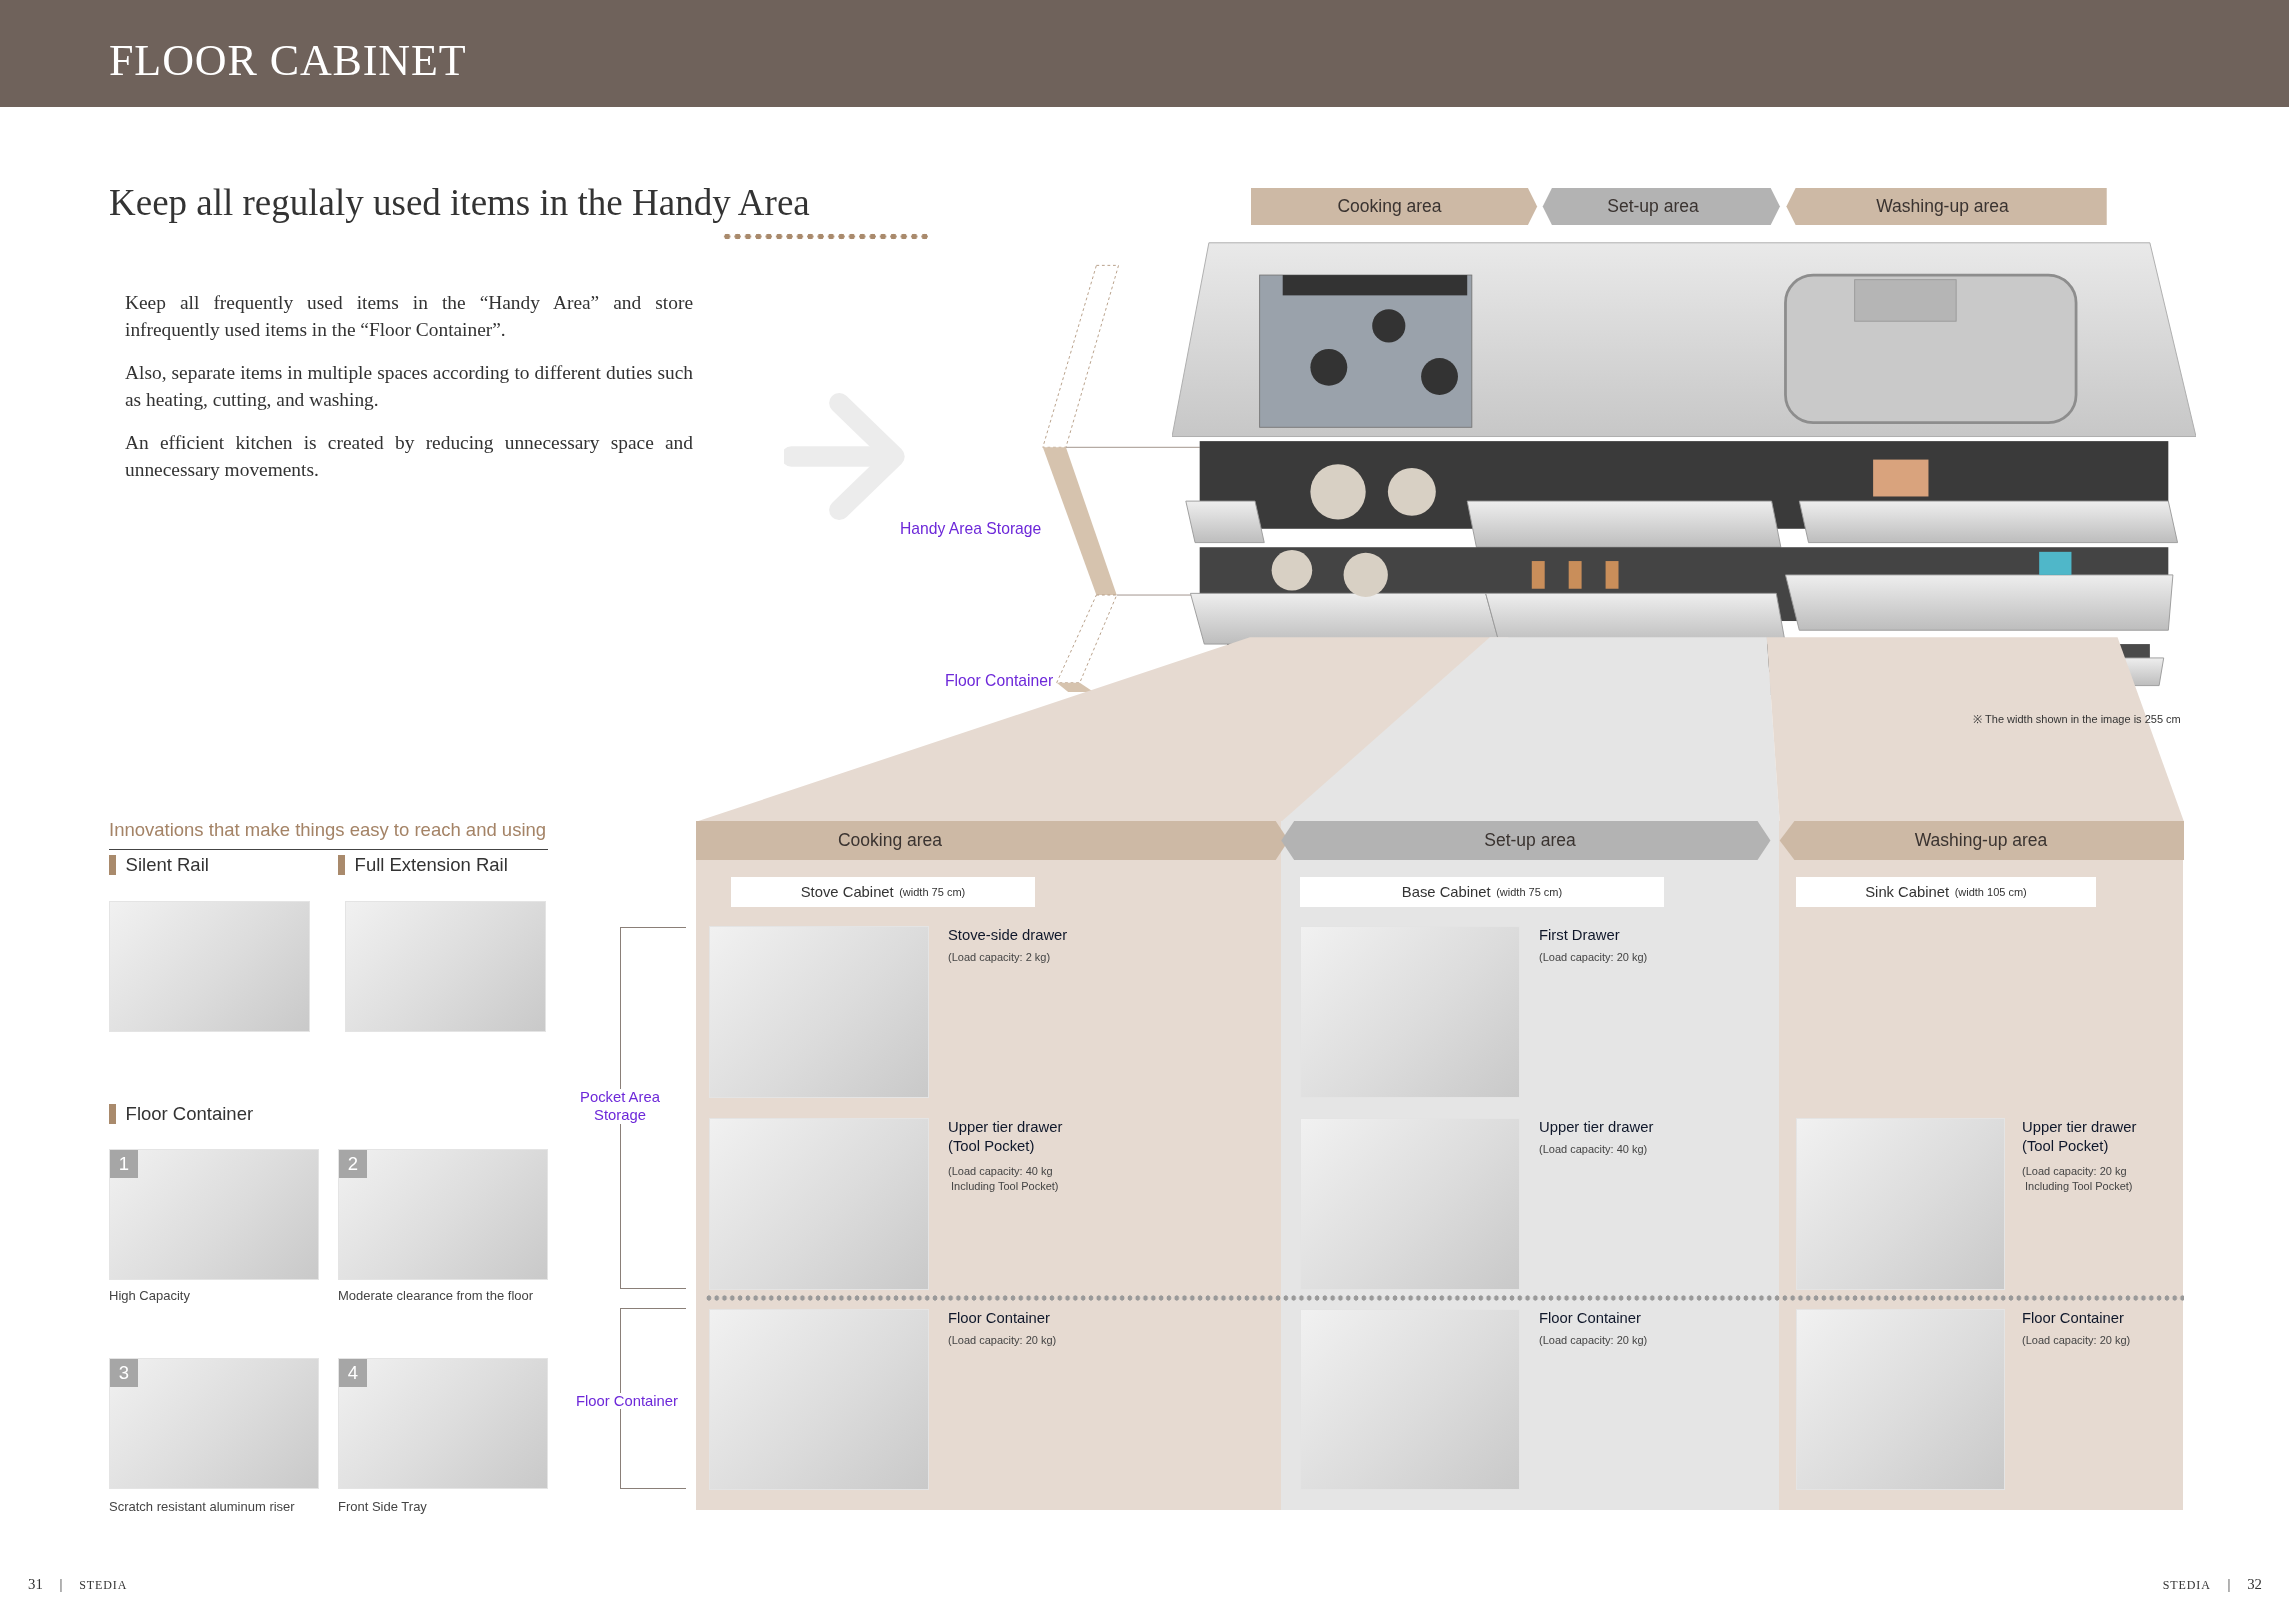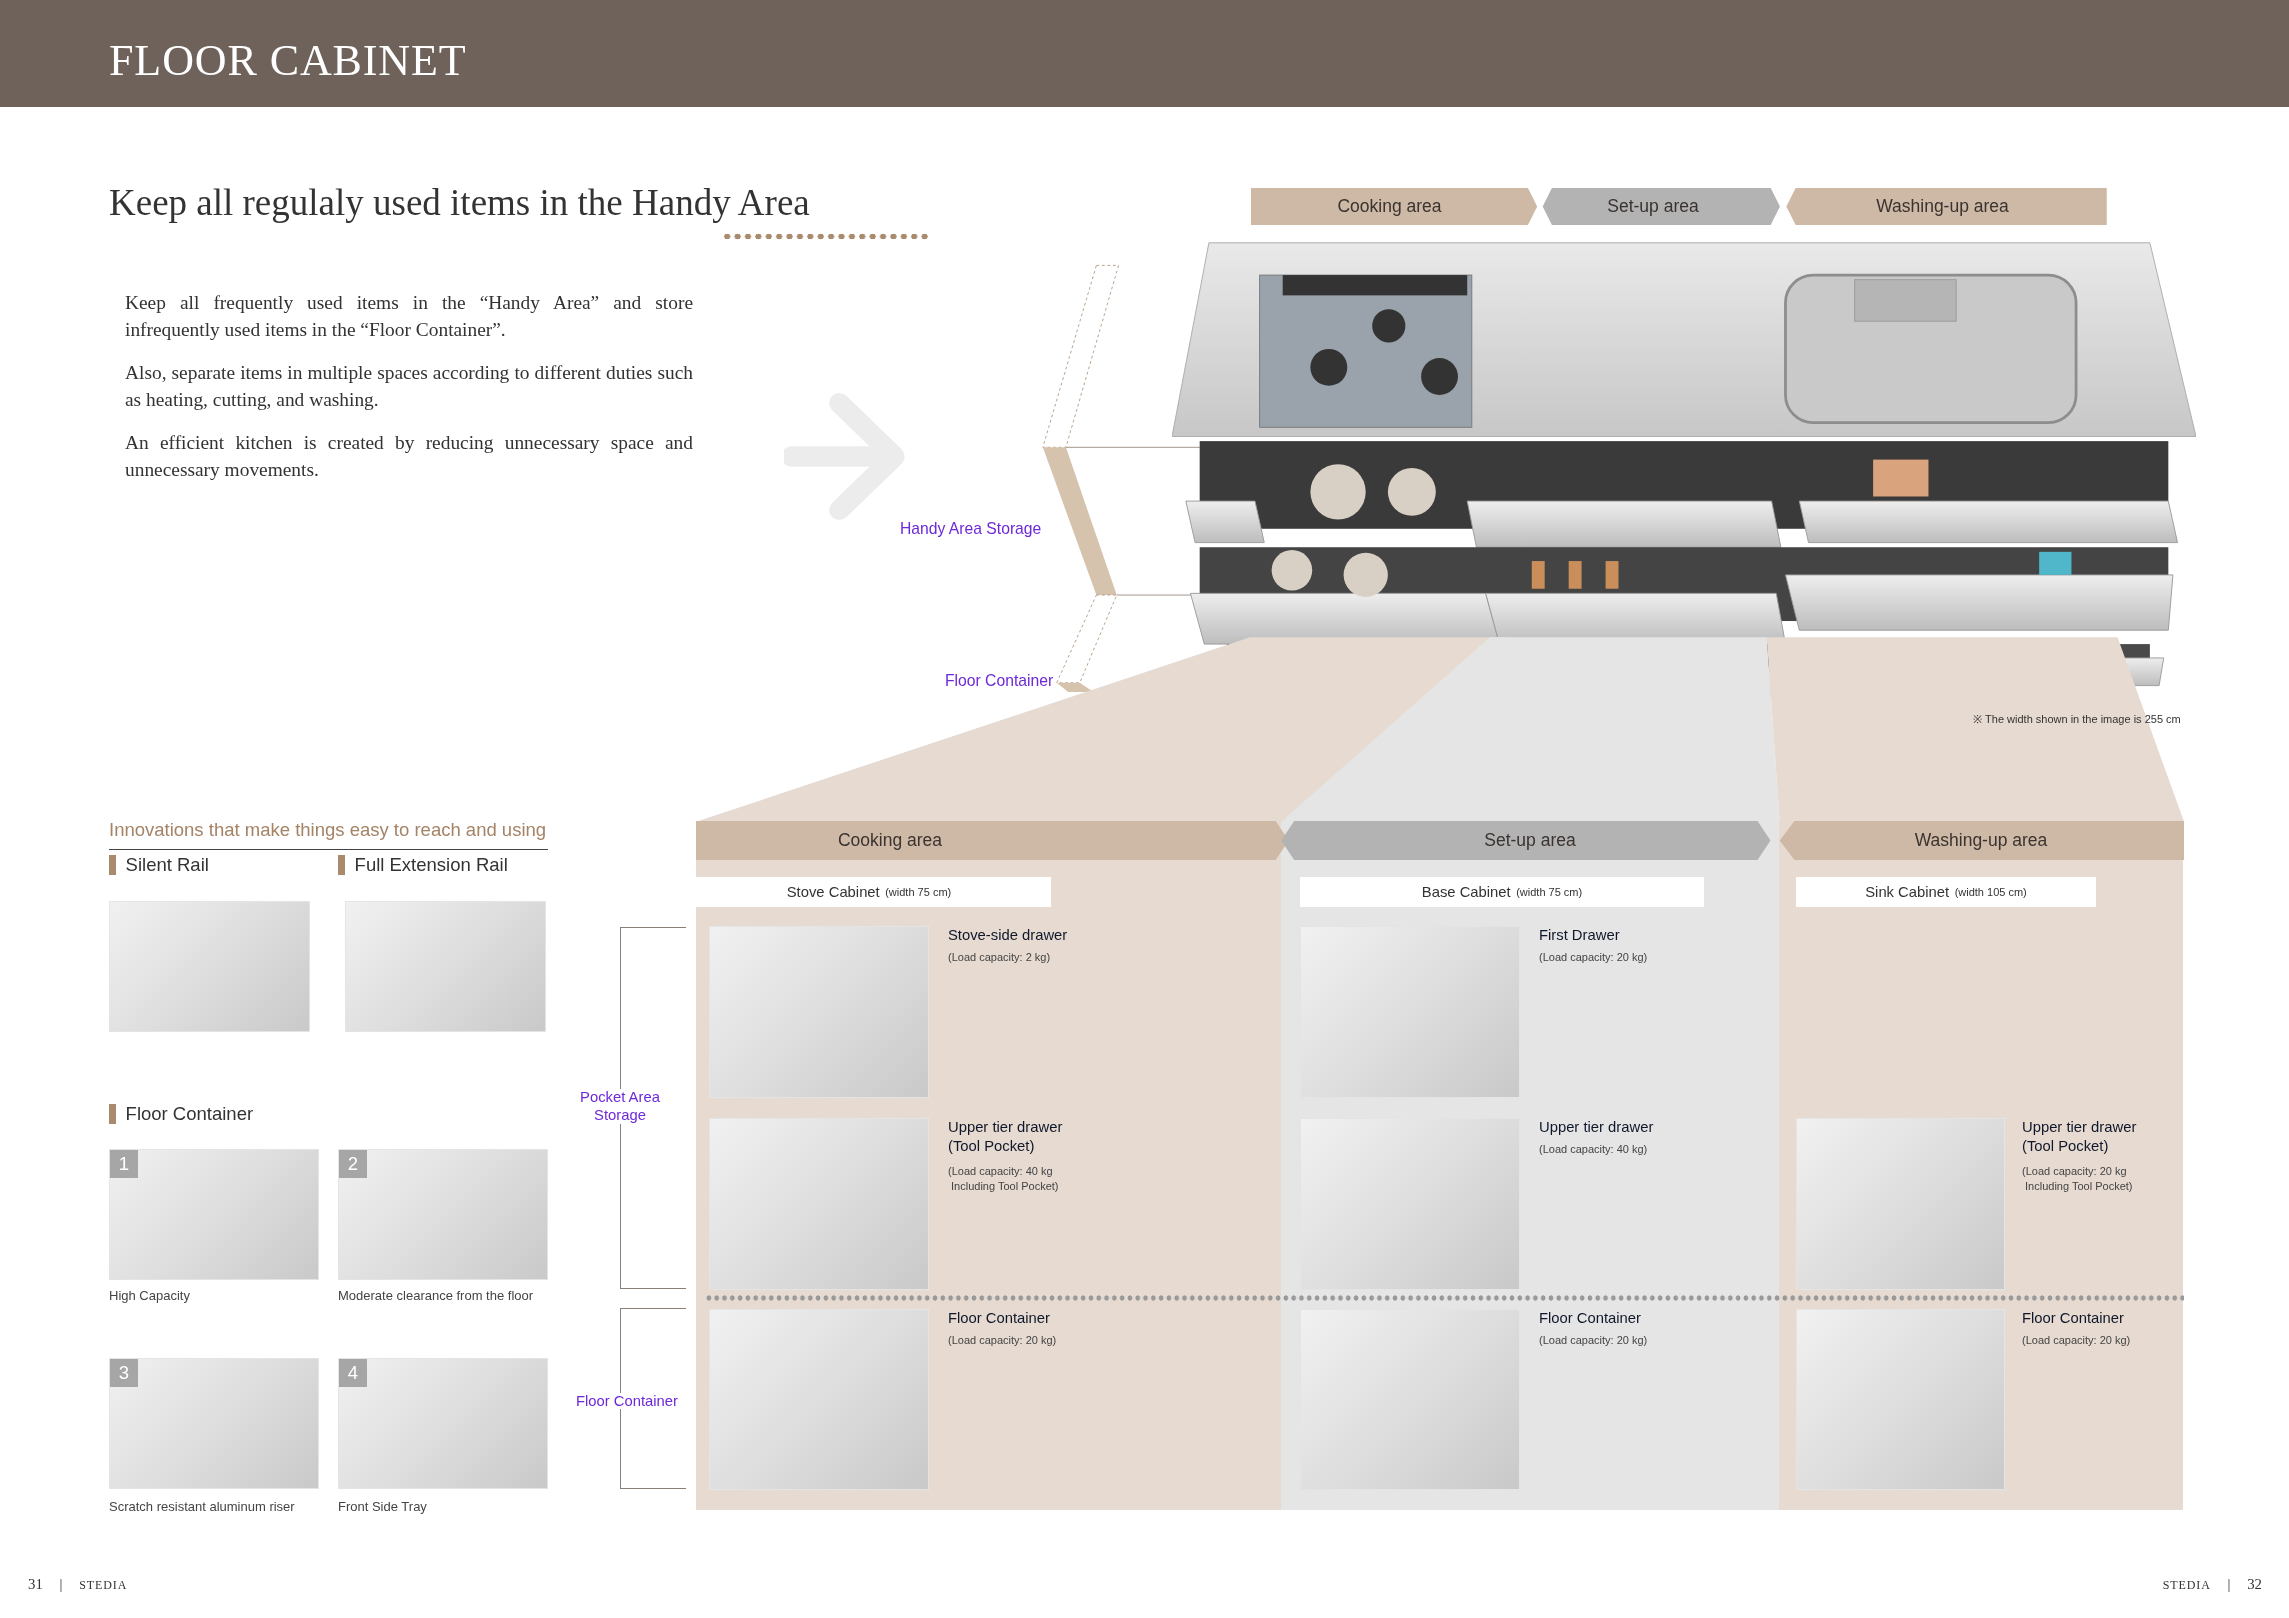--- a/index.html
+++ b/index.html
@@ -225,25 +225,25 @@
 
 <svg class="abs" style="left:696px;top:821px" width="1488" height="39" viewBox="0 0 1612 42">
   <polygon points="0,0 628,0 642,21 628,42 0,42" fill="#cdb9a5"></polygon>
   <polygon points="648,0 1150,0 1164,21 1150,42 648,42 634,21" fill="#b3b3b3"></polygon>
   <polygon points="1190,0 1612,0 1612,42 1190,42 1174,21" fill="#cdb9a5"></polygon>
 </svg>
 <div class="abs sec-tab" style="left:696px;width:388px">Cooking area</div>
 <div class="abs sec-tab" style="left:1281px;width:498px">Set-up area</div>
 <div class="abs sec-tab" style="left:1779px;width:404px">Washing-up area</div>
 
-<div class="abs cab-box" style="left:687px;width:364px">
+<div class="abs cab-box" style="left:731px;width:304px">
   <span>Stove Cabinet</span>
     <small>(width 75 cm)</small>
 </div>
-<div class="abs cab-box" style="left:1300px;width:404px">
+<div class="abs cab-box" style="left:1300px;width:364px">
   <span>Base Cabinet</span>
     <small>(width 75 cm)</small>
 </div>
 <div class="abs cab-box" style="left:1796px;width:300px">
   <span>Sink Cabinet</span>
     <small>(width 105 cm)</small>
 </div>
 
 <div class="abs photo" style="left:709px;top:926px;width:220px;height:172px"></div>
 <div class="abs" style="left:948px;top:926px">

